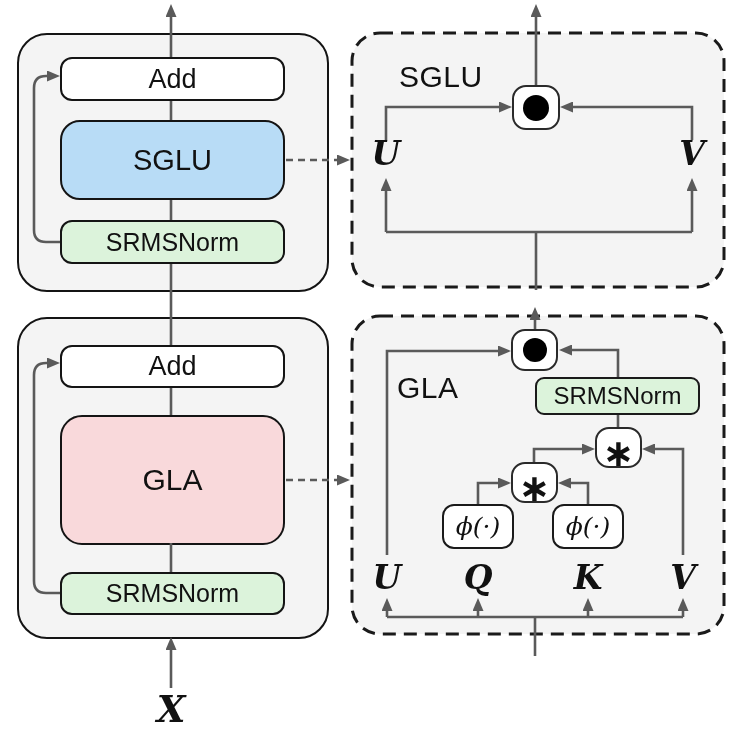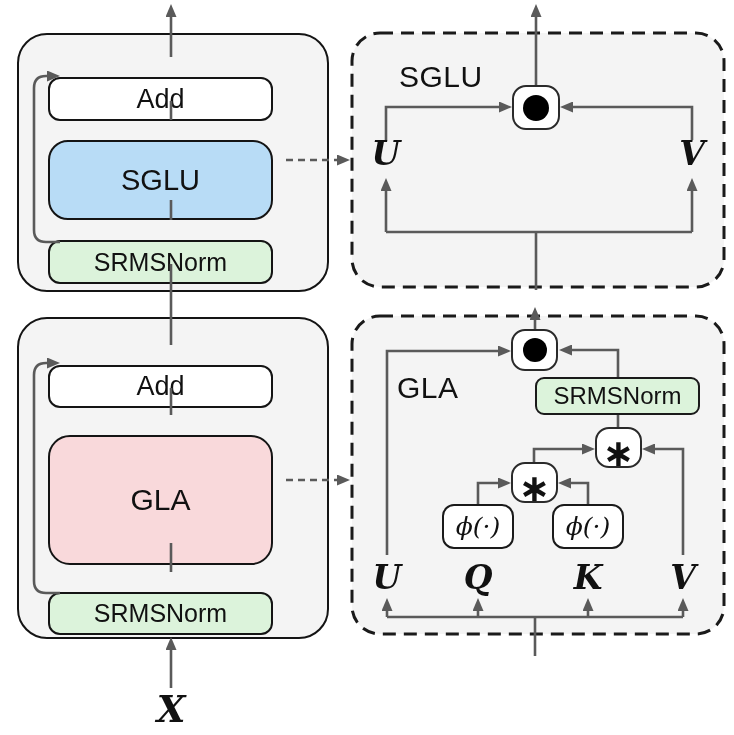--- a/index.html
+++ b/index.html
@@ -6,22 +6,22 @@
   .canvas{position:relative;width:734px;height:735px;background:#fff;overflow:hidden;
           font-family:"Liberation Sans",sans-serif;color:#111;}
   
   .outer-block{position:absolute;left:17px;width:308px;background:var(--block-fill,#f4f4f4);
                border:2.5px solid #141414;border-radius:30px;}
   #enc-block{top:33px;height:255px;}
   #attn-block{top:317px;height:318px;}
   
   svg.layer{position:absolute;left:0;top:0;pointer-events:none;}
   
-  .op{position:absolute;left:48px;width:225px;display:flex;align-items:center;justify-content:center;
-      border:2.5px solid #141414;border-radius:12px;background:#fff;box-sizing:border-box;margin-top:20px;}
+  .op{position:absolute;left:60px;width:225px;display:flex;align-items:center;justify-content:center;
+      border:2.5px solid #141414;border-radius:12px;background:#fff;box-sizing:border-box;}
   .op.add1{top:57px;height:44px;font-size:27px;}
   .op.sglu{top:120px;height:80px;font-size:29px;border-radius:20px;background:var(--sglu-fill,#b8dcf6);}
   .op.norm1{top:220px;height:44px;font-size:25px;background:var(--norm-fill,#dcf3db);}
   .op.add2{top:345px;height:43px;font-size:27px;}
   .op.gla{top:415px;height:130px;font-size:30px;border-radius:22px;background:var(--gla-fill,#f9d9db);}
   .op.norm2{top:572px;height:43px;font-size:25px;background:var(--norm-fill,#dcf3db);}
   
   .detail-title{position:absolute;font-size:30px;letter-spacing:.5px;}
   #sglu-title{left:399px;top:60px;}
   #gla-title{left:397px;top:371px;}

